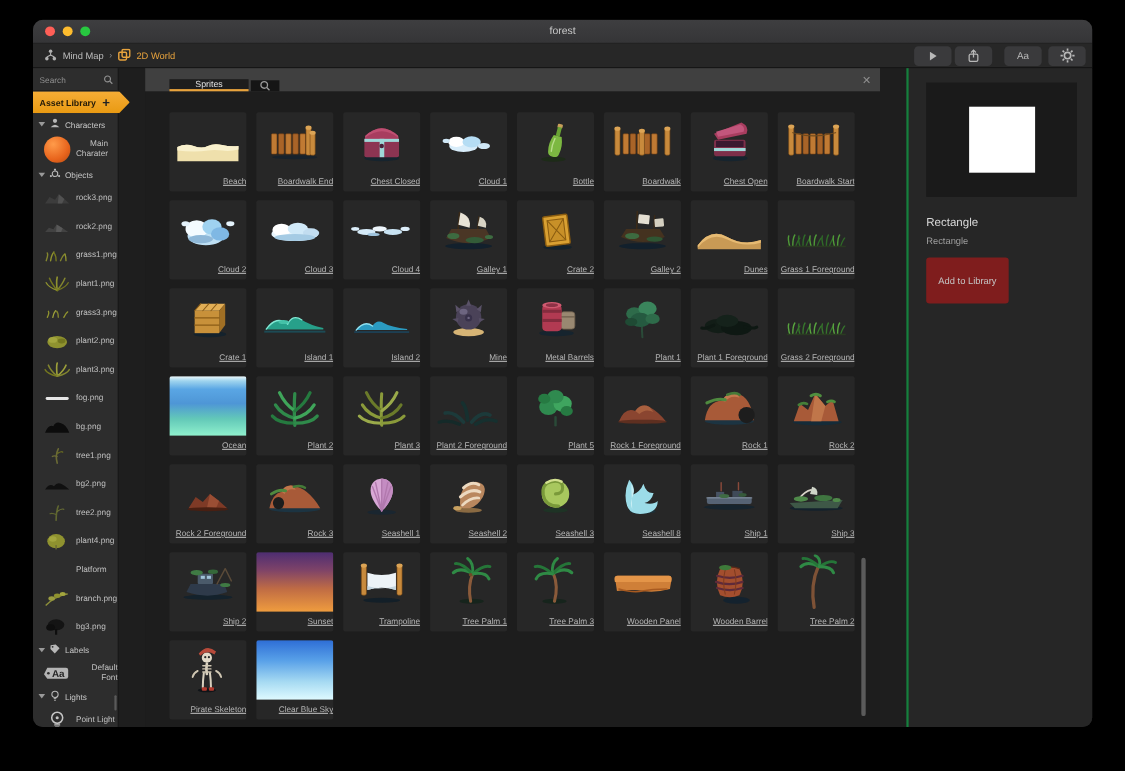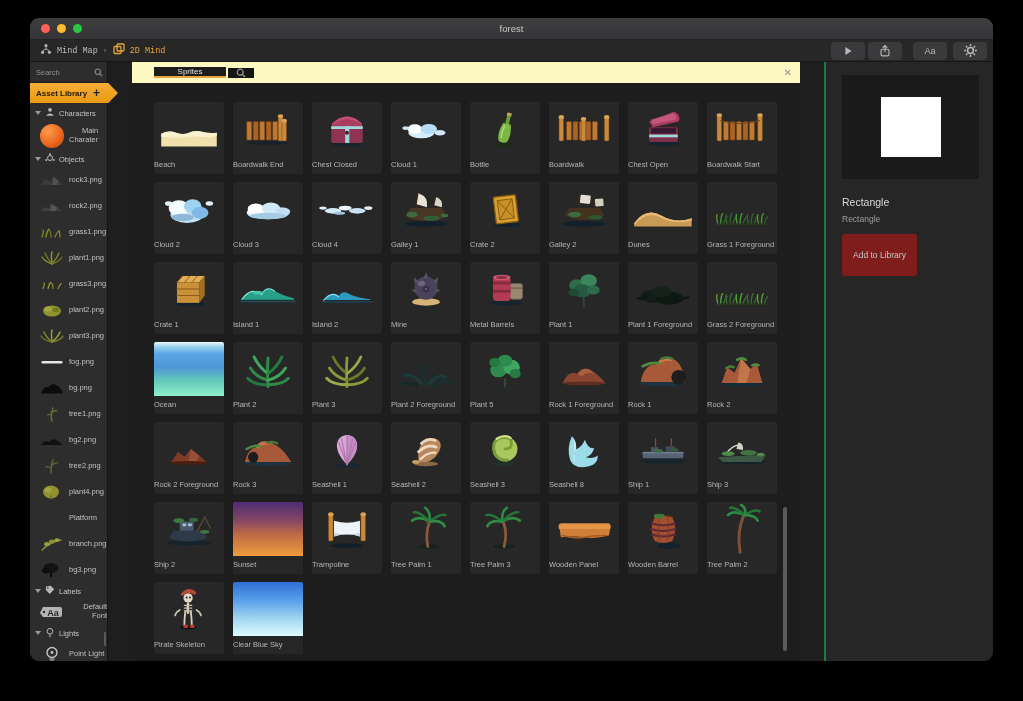--- a/index.html
+++ b/index.html
@@ -10,21 +10,21 @@
   
   .titlebar{height:22px;background:linear-gradient(#3e3e40,#353537);display:flex;align-items:center;
     position:relative;flex:0 0 auto;border-bottom:1px solid #222;}
   .lights{display:flex;gap:7px;margin-left:11px;}
   .light{width:9px;height:9px;border-radius:50%;}
   .l-close{background:#ff5f57;}.l-min{background:#febc2e;}.l-zoom{background:#28c840;}
   .wtitle{position:absolute;left:0;right:0;text-align:center;font-size:9.5px;color:#c9c9c9;line-height:22px;}
   
   .menubar{height:22px;background:#272727;display:flex;align-items:center;flex:0 0 auto;
     border-bottom:1px solid #161616;padding:0 6px;}
-  .crumb{display:flex;align-items:center;gap:5px;font-size:8.5px;color:#bdbdbd;margin-left:4px;font-family:Liberation Mono, monospace;}
+  .crumb{display:flex;align-items:center;gap:5px;font-size:8.5px;color:#bdbdbd;margin-left:4px;}
   .crumb .sep{color:#8a8a8a;font-size:8px;}
   .crumb .cur{color:#e8a33d;}
   .mbtns{margin-left:auto;display:flex;align-items:center;}
   .mbtn{width:34px;height:18px;background:#3a3a3c;border-radius:4px;display:flex;align-items:center;
     justify-content:center;color:#b8b8b8;font-size:9px;}
   .gap2{width:3px;}.gap10{width:11px;}.gap6{width:6px;}
   
   .content{flex:1;display:flex;min-height:0;gap:24px;}
   
   .sidebar{width:78px;background:#2d2d2d;border-right:1px solid #141414;position:relative;
@@ -44,36 +44,36 @@
   .tri{width:0;height:0;border-left:3.5px solid transparent;border-right:3.5px solid transparent;
     border-top:4.5px solid #9a9a9a;}
   .srow{height:26px;display:flex;align-items:center;padding-left:8px;}
   .srow.big{height:30px;}
   .sicon{width:28px;display:flex;align-items:center;justify-content:center;flex:0 0 auto;}
   .slabel{font-size:7.5px;color:#c0c0c0;margin-left:3px;line-height:1.15;}
   .sphere{width:24px;height:24px;border-radius:50%;background:radial-gradient(circle at 35% 30%,#ff9b4a,#e8641c 60%,#b34a12);}
   .sidebar-scroll{position:absolute;right:1px;top:570px;width:2px;height:14px;background:#5a5a5a;border-radius:1px;}
   
   .main{flex:1;display:flex;flex-direction:column;min-width:0;position:relative;background:#1d1d1d;}
-  .tabbar{height:21px;background:#fef9c3;display:flex;align-items:center;position:relative;flex:0 0 auto;}
+  .tabbar{height:21px;background:#404040;display:flex;align-items:flex-end;position:relative;flex:0 0 auto;}
   .tab{width:72px;background:#1d1d1d;display:flex;align-items:center;justify-content:center;
     color:#e2e2e2;font-size:8px;border-bottom:2px solid #e8a33d;margin-left:22px;}
   .tabsearch{width:26px;background:#151515;display:flex;align-items:center;justify-content:center;margin-left:2px;}
   .tabclose{position:absolute;right:8px;top:0;height:21px;display:flex;align-items:center;
     color:#8f8f8f;font-size:10px;}
   .gridwrap{flex:1;position:relative;overflow:hidden;}
   .grid{display:grid;grid-template-columns:repeat(8,70px);gap:8px 9px;padding:19px 0 0 22px;}
   .tile{width:70px;height:72px;background:#272727;border-radius:2px;overflow:hidden;}
   .thumb{width:70px;height:54px;position:relative;display:flex;align-items:center;justify-content:center;}
   .thumb .fill{position:absolute;inset:0;}
   .fill.ocean{background:linear-gradient(180deg,#eef9fb 0%,#9fd4ee 8%,#5aa6e4 22%,#4e96d6 46%,#63c9b8 72%,#8ff0cd 100%);}
   .fill.sunset{background:linear-gradient(180deg,#4d2d72 0%,#7e4368 30%,#c06c44 62%,#ef9c3e 100%);}
   .fill.sky{background:linear-gradient(180deg,#2e6ed6 0%,#58a0e8 34%,#a6daf2 70%,#defaff 100%);}
-  .tlabel{height:18px;line-height:17px;text-align:left;font-size:7.5px;color:#b5b5b5;
-    white-space:nowrap;overflow:hidden;}
+  .tlabel{height:18px;line-height:17px;text-align:right;font-size:7.5px;color:#b5b5b5;
+    white-space:nowrap;overflow:hidden;text-decoration:underline;}
   .main-scroll{position:absolute;right:13px;top:445px;width:4px;height:144px;background:#5b5b5b;border-radius:2px;}
   
   .inspector{width:169px;background:#262626;border-left:2px solid #15803d;padding:13px 16px;flex:0 0 auto;}
   .preview{width:137px;height:104px;background:#1a1a1a;display:flex;align-items:center;justify-content:center;}
   .prect{width:60px;height:60px;background:#fff;}
   .ititle{margin-top:17px;font-size:10.5px;color:#d8d8d8;}
   .isub{margin-top:6px;font-size:8.5px;color:#9f9f9f;}
   .ibtn{margin-top:10px;display:inline-block;background:#7f1d1d;border-radius:3px;
     padding:16px 11px;font-size:8.5px;color:#c5c5c5;}
 </style>
@@ -104,21 +104,21 @@
           </svg>
       </span>
       <span>Mind Map</span>
       <span class="sep">›</span>
       <span>
         <svg width="12" height="12" viewBox="0 0 12 12">
             <rect x="1" y="3.5" width="7" height="7" rx="1" fill="none" stroke="#e8a33d" stroke-width="1.3"></rect>
             <rect x="4" y="1" width="7" height="7" rx="1" fill="none" stroke="#e8a33d" stroke-width="1.3"></rect>
           </svg>
       </span>
-      <span class="cur">2D Mind</span>
+      <span class="cur">2D World</span>
     </div>
     <div class="mbtns">
       <div class="mbtn">
         <svg width="14" height="14" viewBox="0 0 16 16">
             <path d="M5 3.5 L12 8 L5 12.5 Z" fill="#b8b8b8"></path>
           </svg>
       </div>
       <div class="gap2"></div>
       <div class="mbtn">
         <svg width="14" height="14" viewBox="0 0 16 16">

